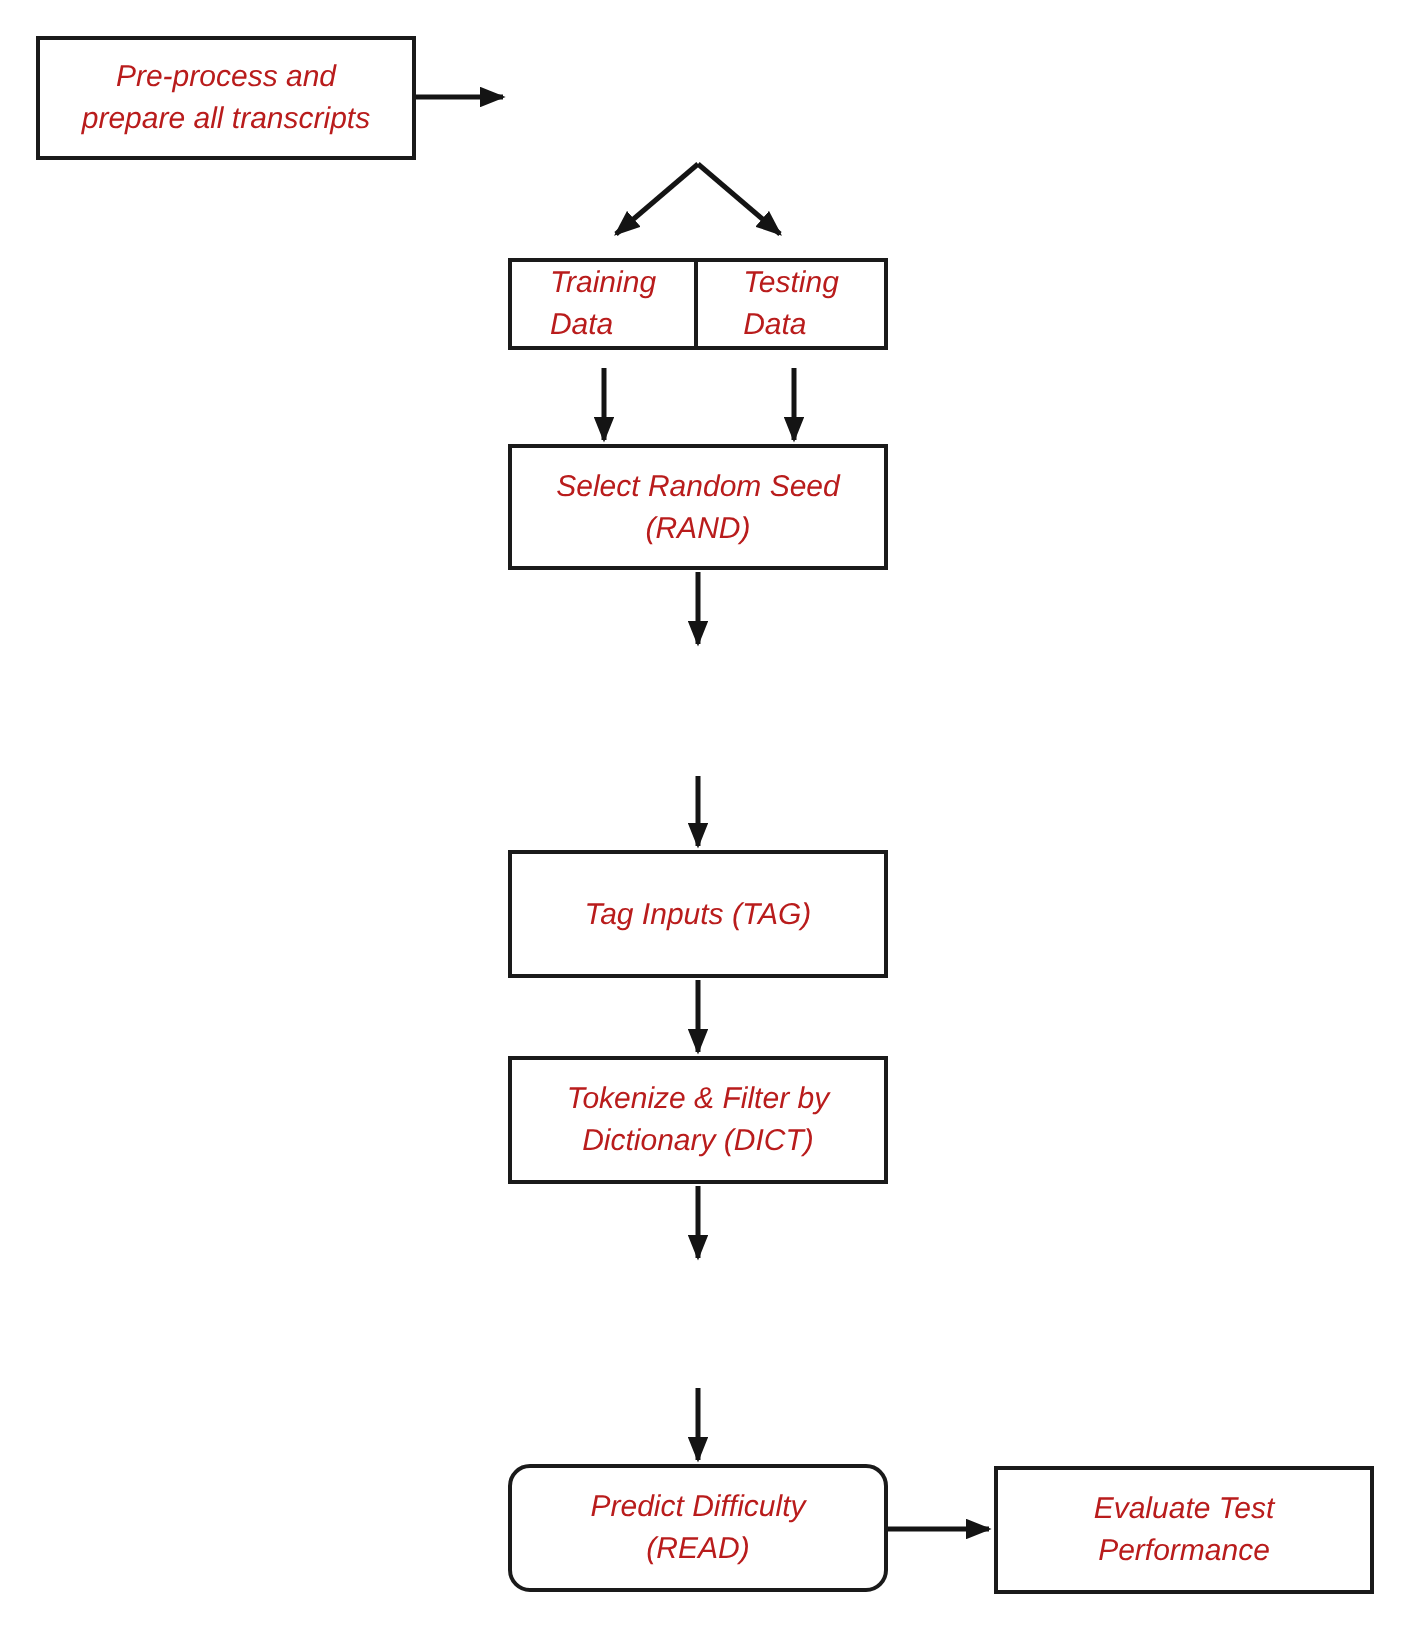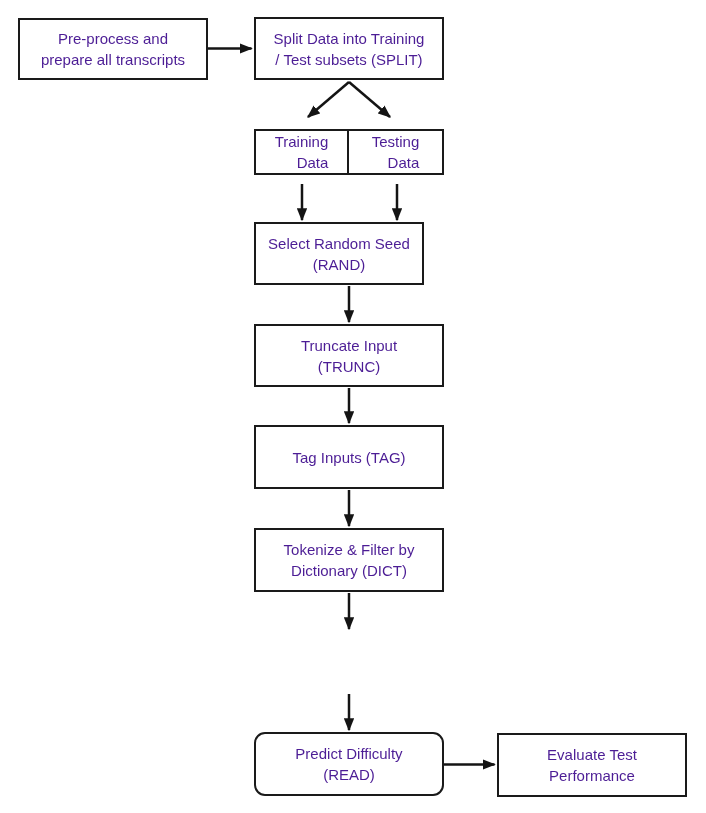--- a/index.html
+++ b/index.html
@@ -26,41 +26,42 @@
     position: absolute;
     box-sizing: border-box;
     border: 2.5px solid #1a1a1a;
     background: #ffffff;
     display: flex;
     align-items: center;
     justify-content: center;
     text-align: center;
     font-size: 15px;
     line-height: 21px;
-    color: #4c1d95;
+    color: #b91c1c;
     white-space: pre-line;
+    font-style: italic;
   }
   
   .n-preprocess { left: 18px;  top: 18px;  width: 190px; height: 62px; }
   .n-split      { left: 254px; top: 17px;  width: 190px; height: 63px; }
   .n-datapair   { left: 254px; top: 121px; width: 190px; height: 62px;
                   display: flex; border: none; background: transparent; padding: 0; }
   .n-datapair .cell {
     box-sizing: border-box;
     flex: 1 1 50%;
     border: 2.5px solid #1a1a1a;
     background: #ffffff;
     display: flex;
     align-items: center;
     justify-content: center;
-    text-align: right;
+    text-align: left;
     white-space: pre-line;
   }
   .n-datapair .cell + .cell { border-left: none; }
-  .n-rand     { left: 254px; top: 222px; width: 170px; height: 63px; }
+  .n-rand     { left: 254px; top: 222px; width: 190px; height: 63px; }
   .n-trunc    { left: 254px; top: 324px; width: 190px; height: 63px; }
   .n-tag      { left: 254px; top: 425px; width: 190px; height: 64px; }
   .n-dict     { left: 254px; top: 528px; width: 190px; height: 64px; }
   .n-d2v      { left: 254px; top: 631px; width: 190px; height: 62px; }
   .n-read     { left: 254px; top: 732px; width: 190px; height: 64px; border-radius: 11px; }
   .n-evaluate { left: 497px; top: 733px; width: 190px; height: 64px; }
 
   .edge {
     stroke: #141414;
     stroke-width: 2.5px;
@@ -109,35 +110,31 @@
       <line class="edge" x1="349" y1="694" x2="349" y2="730" marker-end="url(#arrow)"></line>
     </g>
     <g>
       <line class="edge" x1="444" y1="764.5" x2="494.5" y2="764.5" marker-end="url(#arrow)"></line>
     </g>
   </svg>
 
   <div class="node n-preprocess">Pre-process and
 prepare all transcripts</div>
 
-  <div class="node n-split">Split Data into Training
-/ Test subsets (SPLIT)</div>
 
   <div class="node n-datapair">
     <div class="cell">Training
 Data</div>
     <div class="cell">Testing
 Data</div>
   </div>
 
   <div class="node n-rand">Select Random Seed
 (RAND)</div>
 
-  <div class="node n-trunc">Truncate Input
-(TRUNC)</div>
 
   <div class="node n-dict">Tokenize &amp; Filter by
 Dictionary (DICT)</div>
 
   <div class="node n-tag">Tag Inputs (TAG)</div>
 
 
   <div class="node n-read">Predict Difficulty
 (READ)</div>
 

